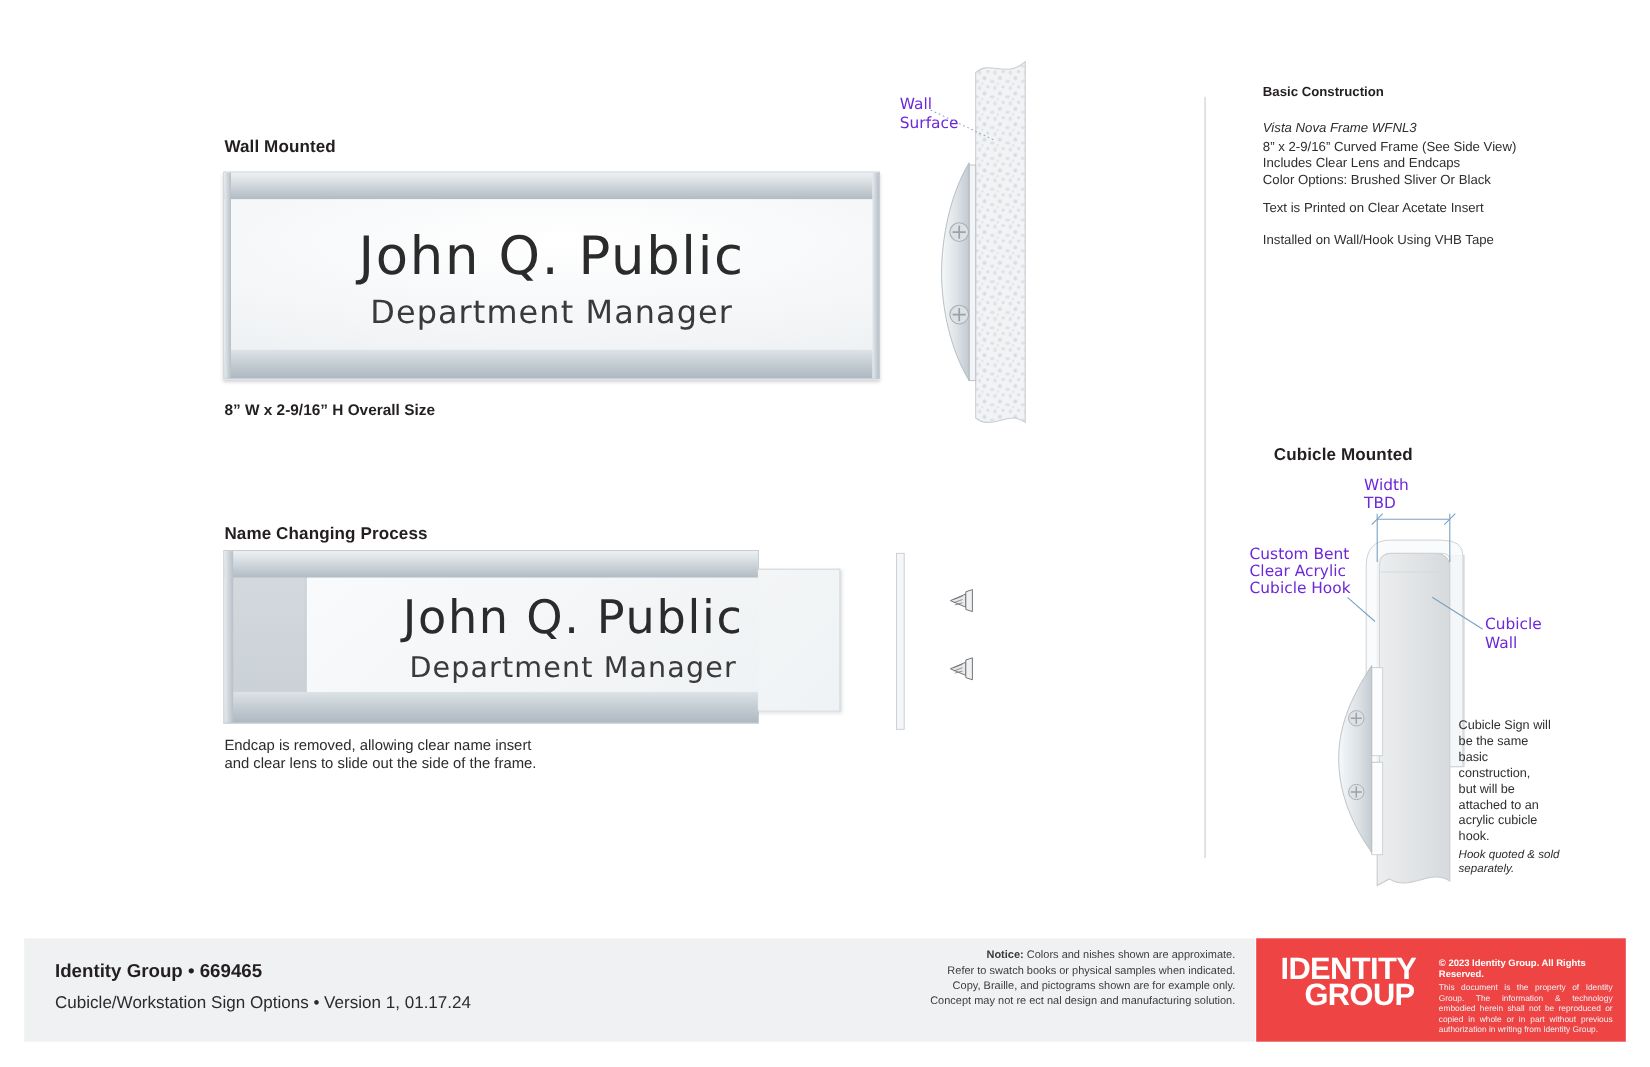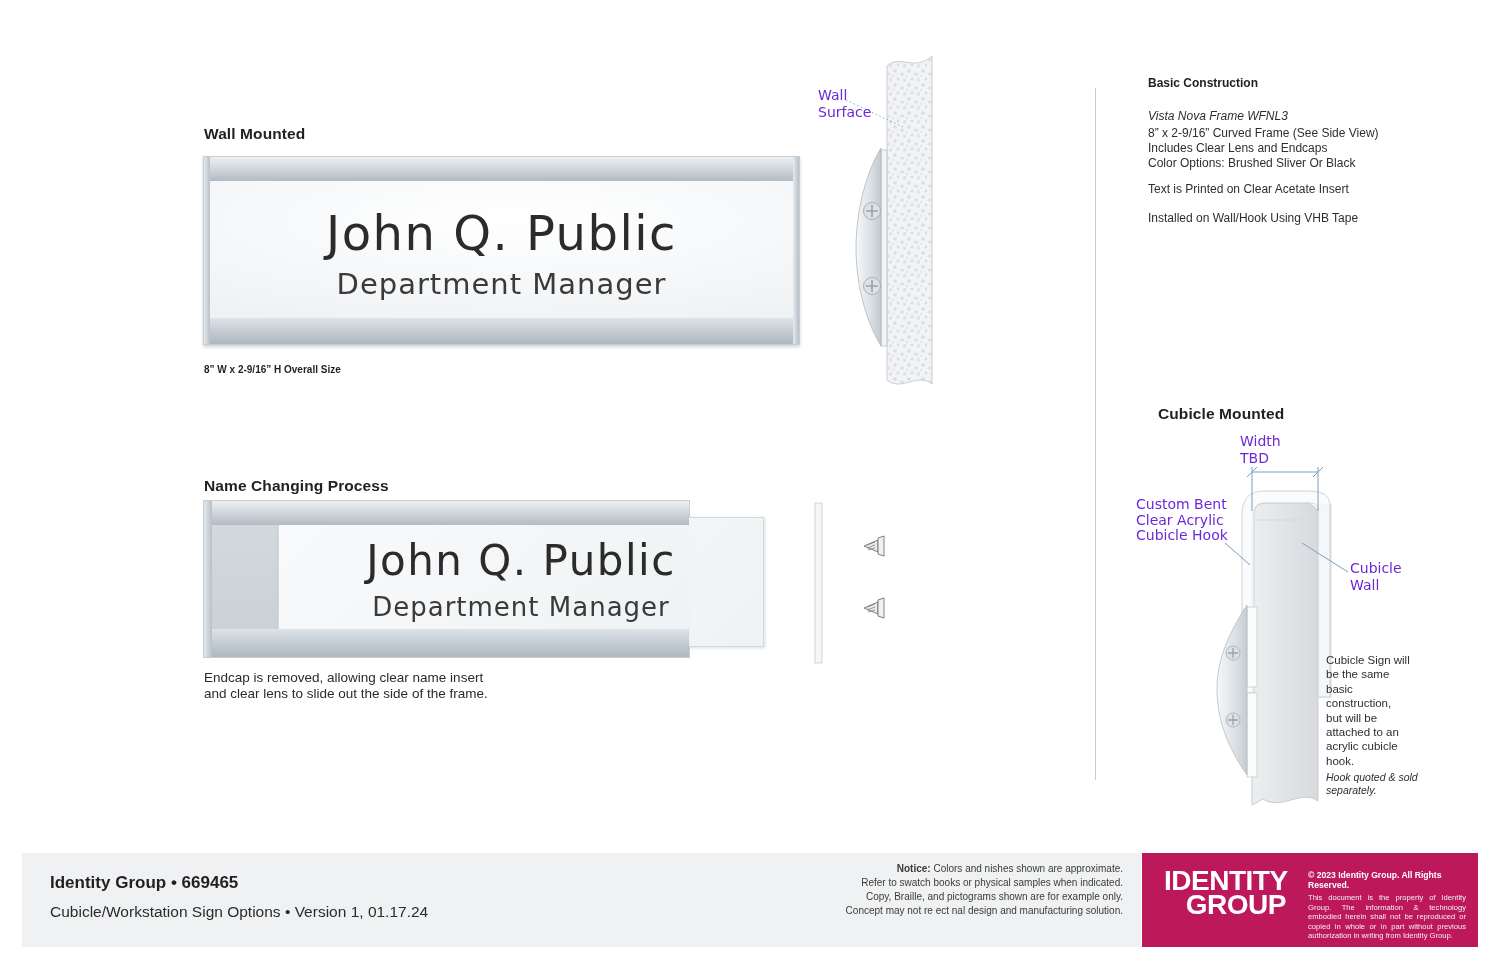--- a/index.html
+++ b/index.html
@@ -2,21 +2,21 @@
 <html><head>
 <meta charset="utf-8">
 <style>
   * { margin:0; padding:0; box-sizing:border-box; }
   html,body { width:1500px; height:970px; background:#ffffff; overflow:hidden;
               font-family:"Liberation Sans","DejaVu Sans",sans-serif; }
   .page { position:relative; width:1500px; height:970px; background:#fff; }
   .abs { position:absolute; }
 
   .h-bold { font-weight:bold; color:#231f20; font-size:15.5px; letter-spacing:.1px; }
-  .small-bold { font-weight:bold; color:#231f20; font-size:10px; }
+  .small-bold { font-weight:bold; color:#231f20; font-size:14px; }
   .body-txt { color:#2e2e2e; font-size:12px; line-height:15px; }
   .caption-txt { color:#2b2b2b; font-size:13.5px; line-height:16px; }
 
   
   .geo { font-family:"DejaVu Sans","Liberation Sans",sans-serif; color:#3c3c3c; }
 
   
   .plate { position:absolute; border:1px solid #c6cdd3;
            box-shadow:0 2px 3px rgba(120,130,140,.35); overflow:visible; }
   .plate-inner { position:absolute;
@@ -207,21 +207,21 @@
     <div class="abs footer-co" style="left:28px; top:20px;">Identity Group • 669465</div>
     <div class="abs footer-prod" style="left:28px; top:50px;">Cubicle/Workstation Sign Options • Version 1, 01.17.24</div>
     <div class="abs notice" style="right:18px; top:9px; width:330px;">
       <div><b>Notice:</b><span> Colors and nishes shown are approximate.</span></div>
       <div>Refer to swatch books or physical samples when indicated.</div>
       <div>Copy, Braille, and pictograms shown are for example only.</div>
       <div>Concept may not re ect nal design and manufacturing solution.</div>
     </div>
   </div>
 
-  <div class="logo-block" style="left:1142px; top:853px; width:336px; height:94px; background:#be185d;">
+  <div class="logo-block" style="left:1142px; top:853px; width:336px; height:94px; background:#ef4444;">
     <div class="abs logo-txt" style="left:22px; top:16px; width:122px;">
       <div>IDENTITY</div>
       <div>GROUP</div>
     </div>
     <div class="abs" style="left:166px; top:17px; width:158px;">
       <div class="cr-title">© 2023 Identity Group. All Rights Reserved.</div>
       <div class="cr-body">This document is the property of Identity Group. The information &amp; technology embodied herein shall not be reproduced or copied in whole or in part without previous authorization in writing from Identity Group.</div>
     </div>
   </div>
 

